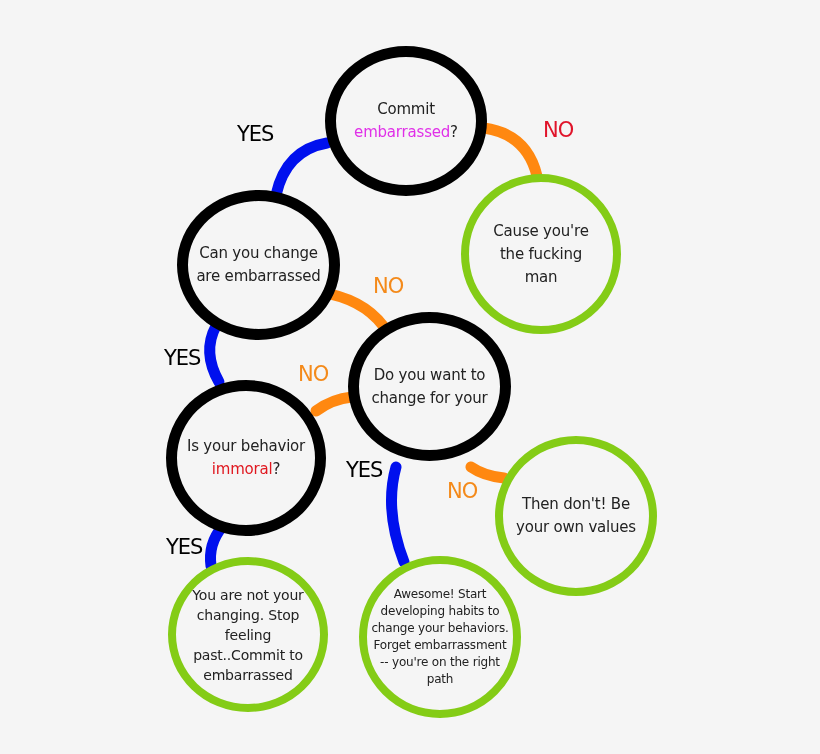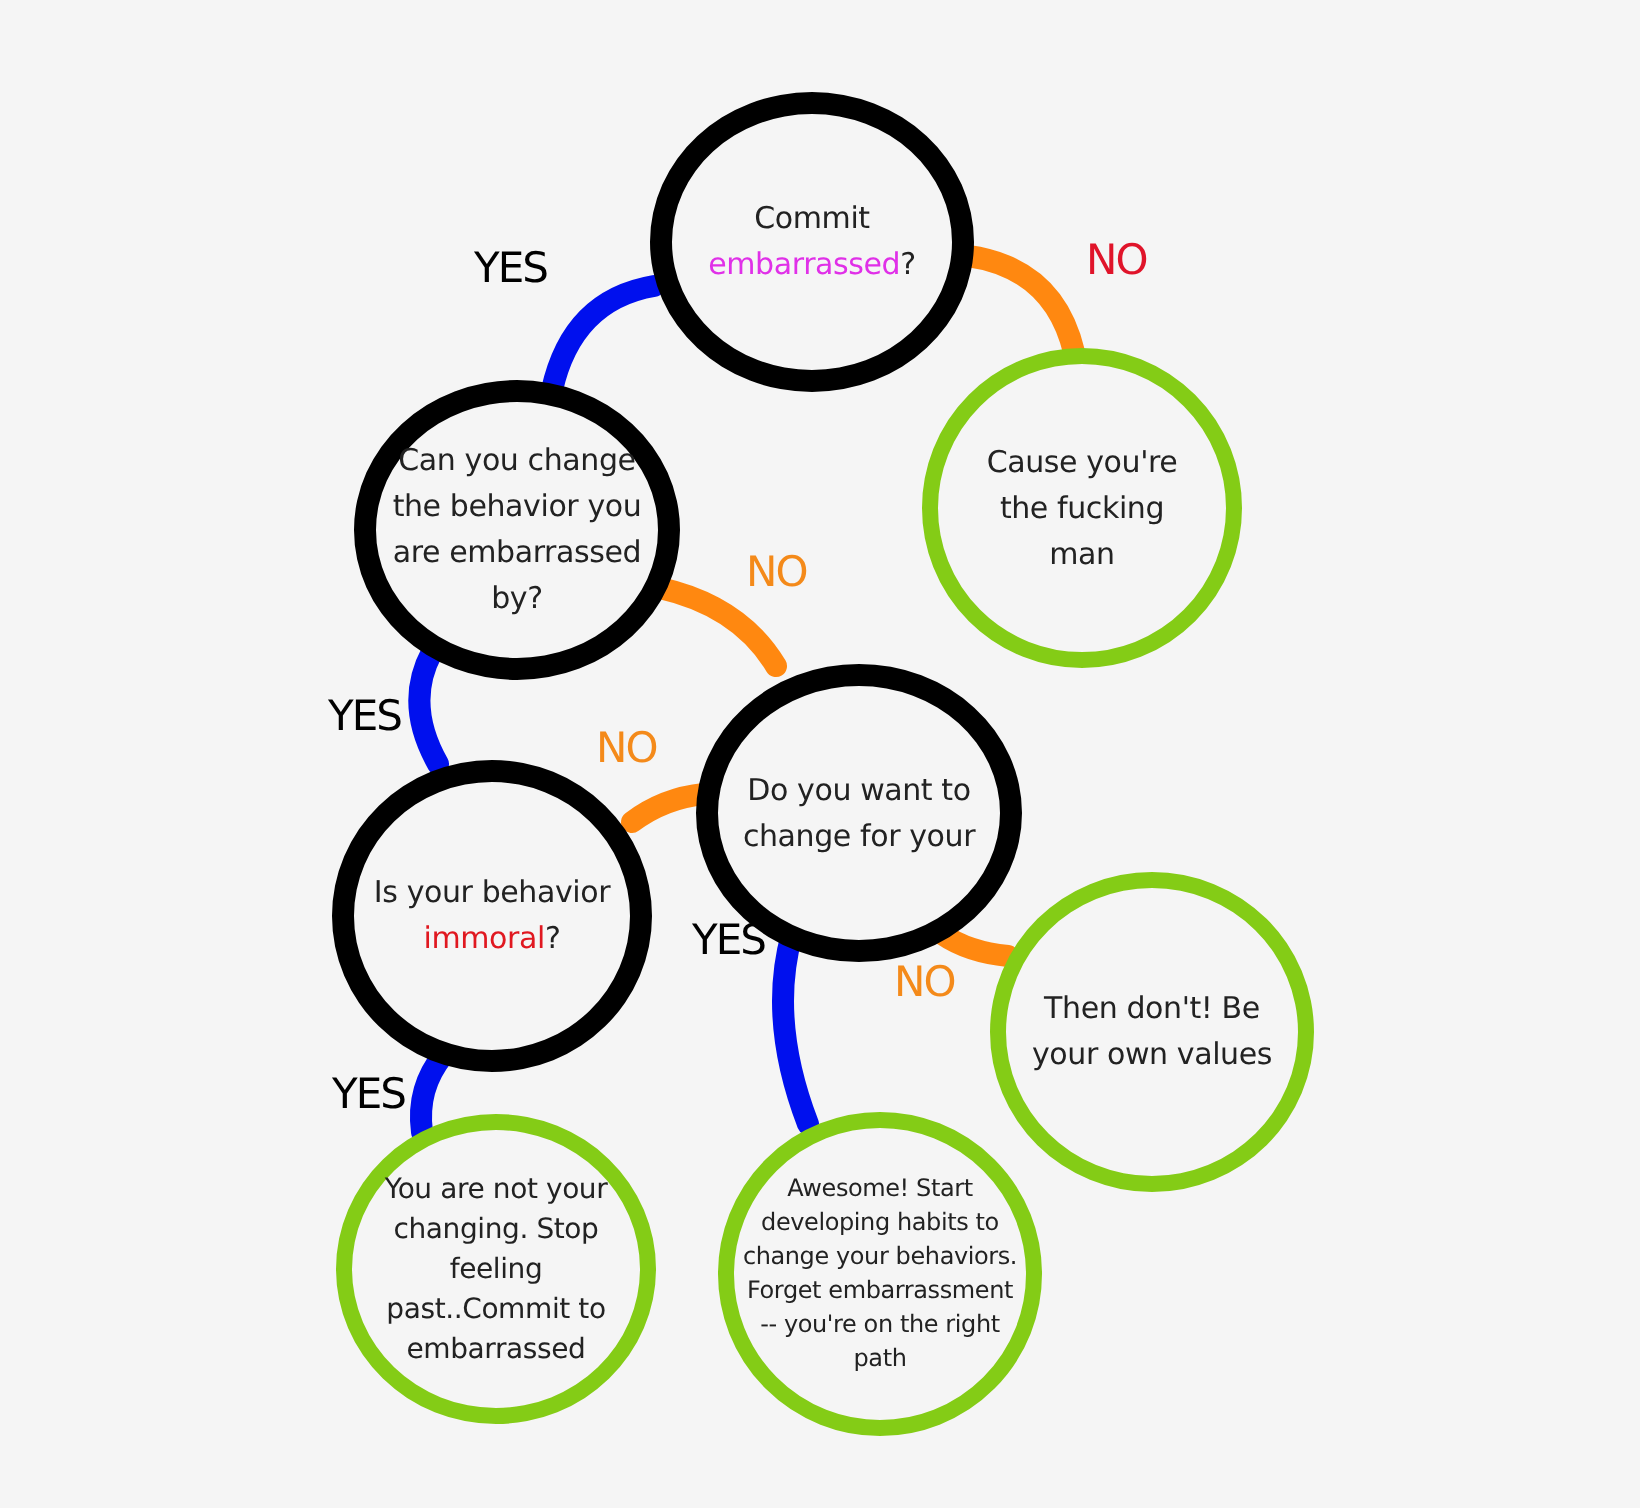--- a/index.html
+++ b/index.html
@@ -41,35 +41,33 @@
 <div class="node q" style="left:325px;top:46px;width:162px;height:150px;">
   <div class="txt">
     <div>Commit</div>
     <div><span class="hl-mag">embarrassed</span><span>?</span></div>
   </div>
 </div>
 
 <div class="node q" style="left:177px;top:190px;width:163px;height:150px;text-align:center;">
   <div class="txt">
     <div>Can you change</div>
-    <div>the behavior you</div>
     <div>are embarrassed</div>
-    <div>by?</div>
   </div>
 </div>
 
 <div class="node a" style="left:461px;top:174px;width:160px;height:160px;">
   <div class="txt">
     <div>Cause you're</div>
     <div>the fucking</div>
     <div>man</div>
   </div>
 </div>
 
-<div class="node q" style="left:348px;top:332px;width:163px;height:149px;">
+<div class="node q" style="left:348px;top:312px;width:163px;height:149px;">
   <div class="txt">
     <div>Do you want to</div>
     <div>change for your</div>
   </div>
 </div>
 
 <div class="node q" style="left:166px;top:380px;width:160px;height:156px;">
   <div class="txt">
     <div>Is your behavior</div>
     <div><span class="hl-red">immoral</span><span>?</span></div>

